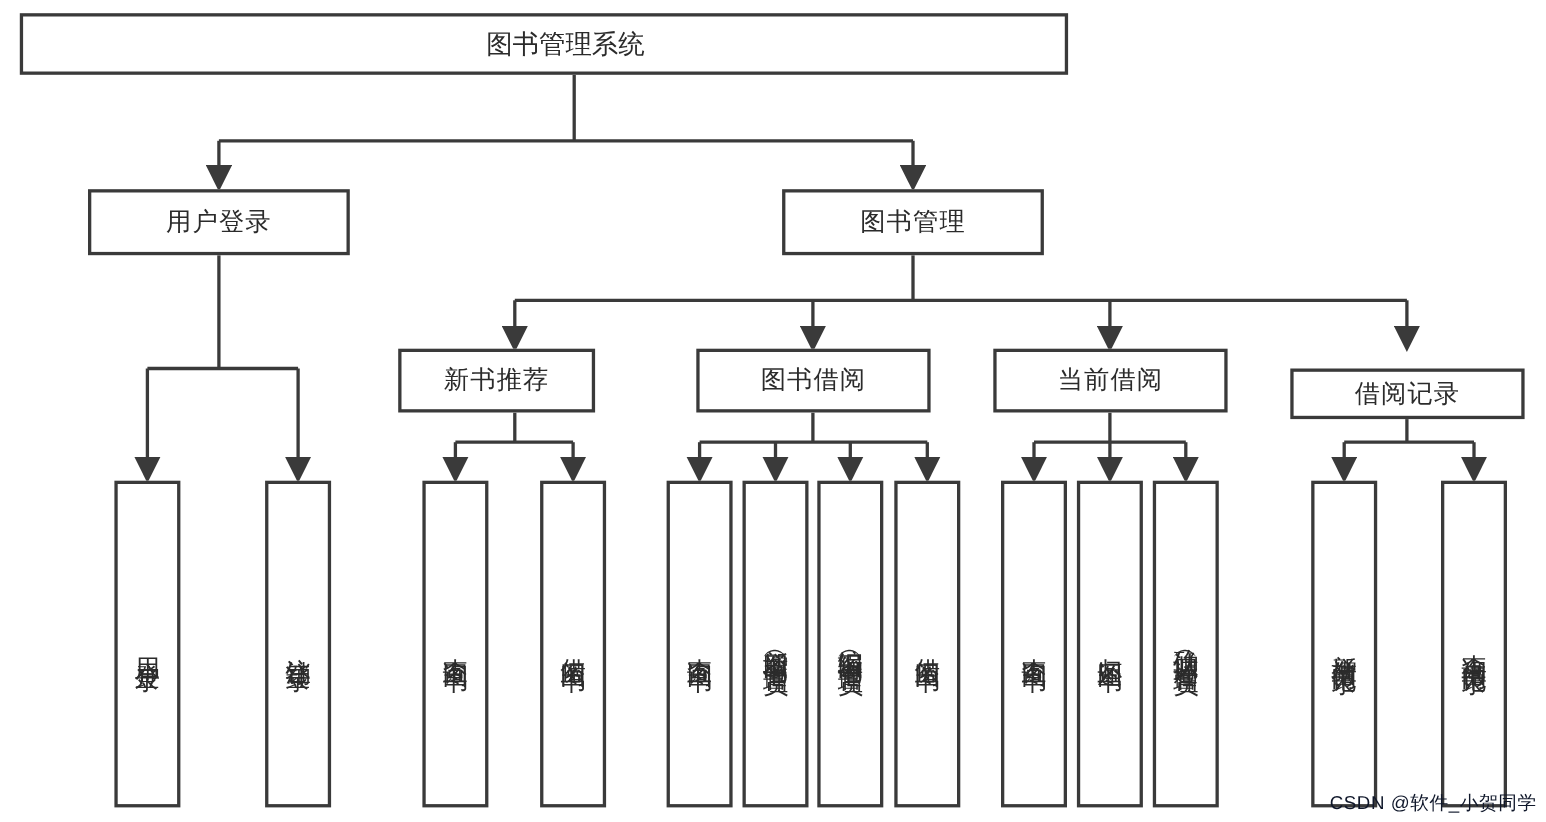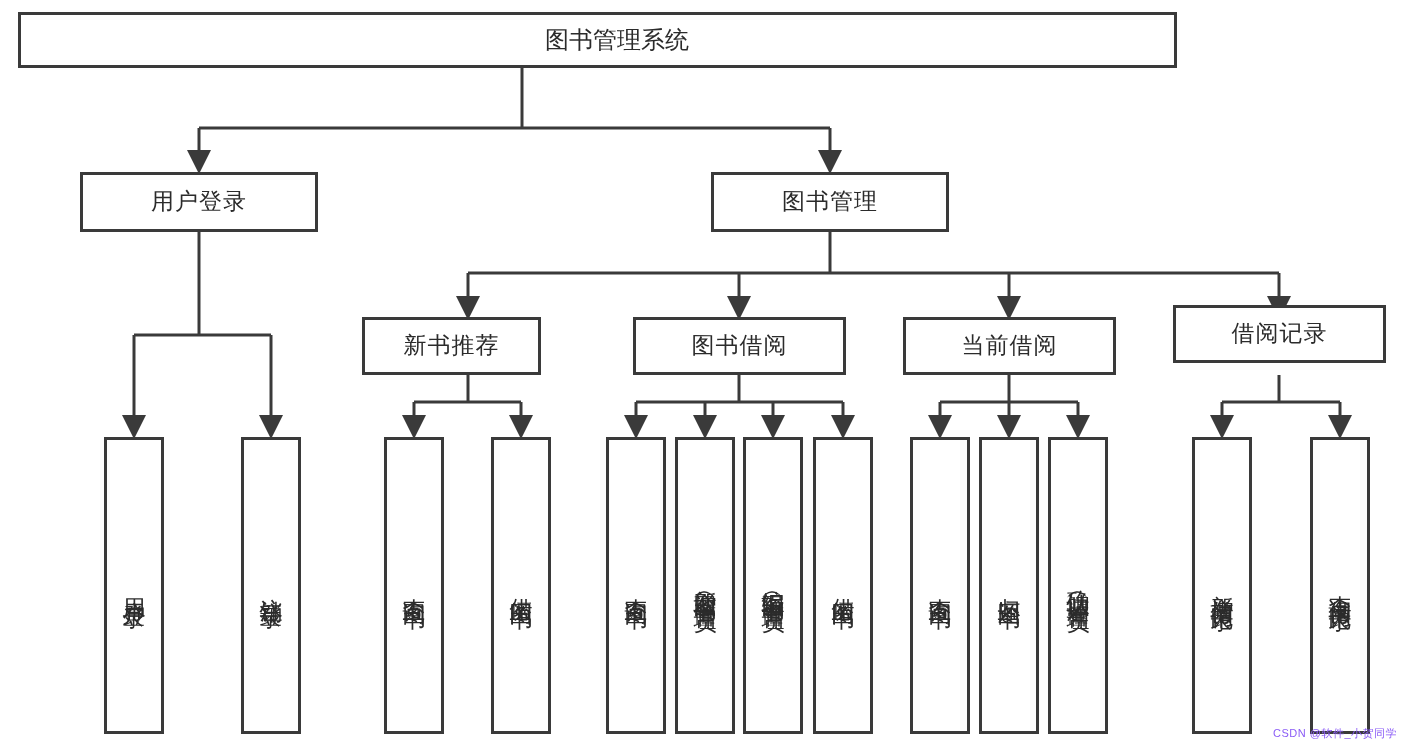--- a/index.html
+++ b/index.html
@@ -59,22 +59,22 @@
   .node.vert .vtext {
     writing-mode: vertical-rl;
     text-orientation: upright;
     display: block;
     text-align: center;
   }
   .watermark {
     position: absolute;
     right: 8px;
     bottom: 6px;
-    font-size: 11px;
-    color: #8b5cf6;
+    font-size: 17px;
+    color: #0f172a;
     letter-spacing: 0.5px;
     z-index: 5;
     white-space: nowrap;
   }
 </style>
 </head>
 <body>
 
 <div id="canvas">
 
@@ -122,41 +122,41 @@
       <path d="M 1078 402 L 1078 427" marker-end="url(#arrow)"></path>
 
       <path d="M 1279 375 L 1279 402"></path>
       <path d="M 1222 402 L 1340 402"></path>
       <path d="M 1222 402 L 1222 427" marker-end="url(#arrow)"></path>
       <path d="M 1340 402 L 1340 427" marker-end="url(#arrow)"></path>
 
     </g>
   </svg>
 
-  <div class="node root" style="left:18px; top:12px; width:1159px; height:56px;padding-left:39px;">
+  <div class="node root" style="left:18px; top:12px; width:953px; height:56px;padding-left:39px;">
     <span>图书管理系统</span>
   </div>
 
   <div class="node horiz" style="left:80px; top:172px; width:238px; height:60px;">
     <span>用户登录</span>
   </div>
   <div class="node horiz" style="left:711px; top:172px; width:238px; height:60px;text-align:right;">
     <span>图书管理</span>
   </div>
 
   <div class="node horiz" style="left:362px; top:317px; width:179px; height:58px;">
     <span>新书推荐</span>
   </div>
   <div class="node horiz" style="left:633px; top:317px; width:213px; height:58px;align-items:center;">
     <span>图书借阅</span>
   </div>
   <div class="node horiz" style="left:903px; top:317px; width:213px; height:58px;">
     <span>当前借阅</span>
   </div>
-  <div class="node horiz" style="left:1173px; top:305px; width:213px; height:58px;">
+  <div class="node horiz" style="left:1173px; top:335px; width:213px; height:46px;">
     <span>借阅记录</span>
   </div>
 
   <div class="node vert" style="left:104px; top:437px; width:60px; height:297px;">
     <span class="vtext">用户登录</span>
   </div>
   <div class="node vert" style="left:241px; top:437px; width:60px; height:297px;">
     <span class="vtext">注销登录</span>
   </div>
 

